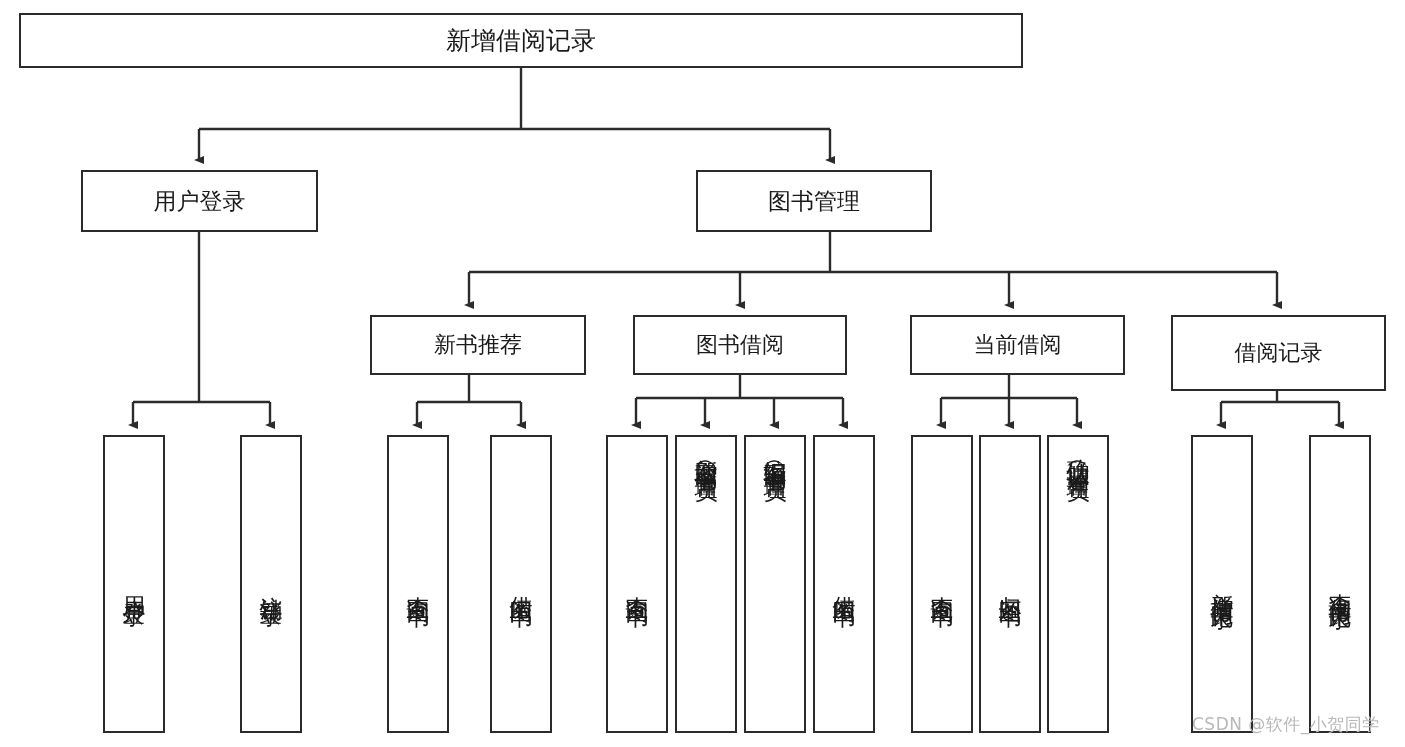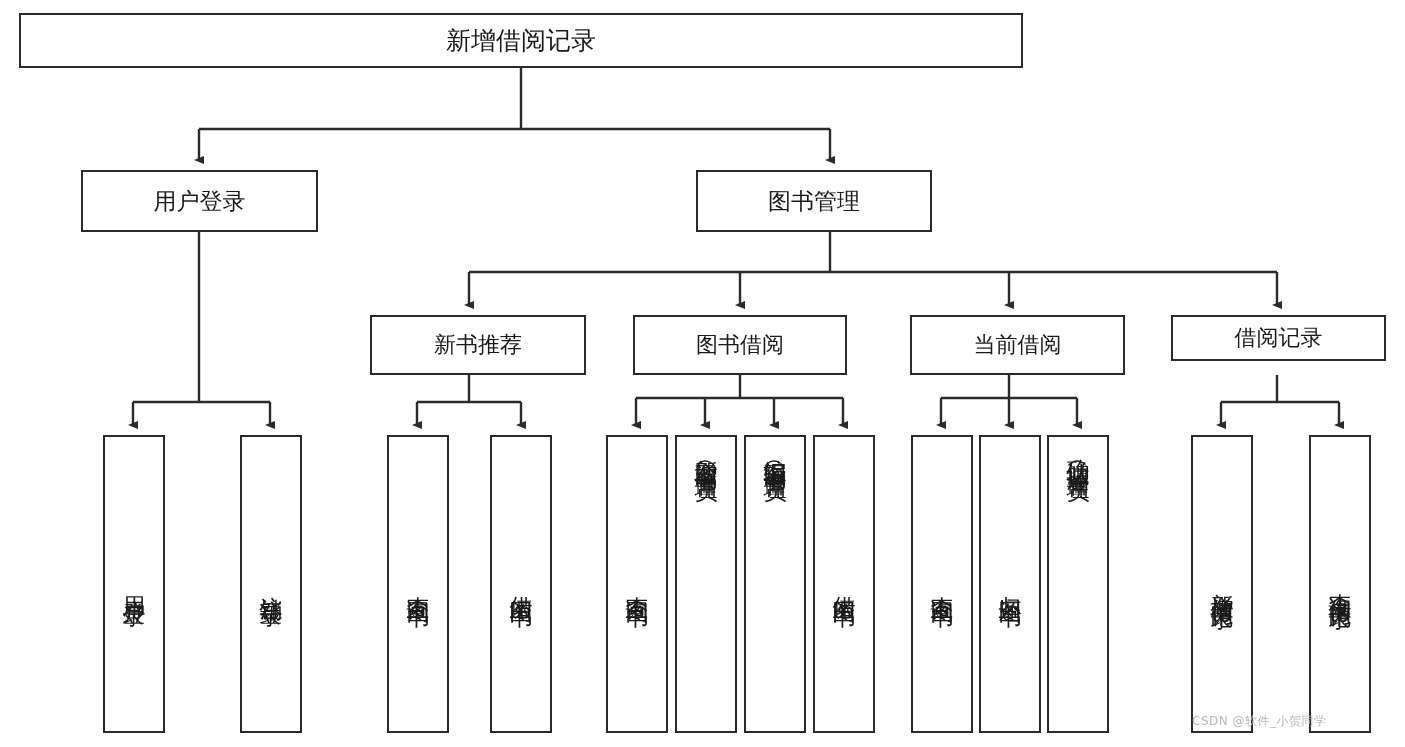--- a/index.html
+++ b/index.html
@@ -55,21 +55,21 @@
     line-height: 1.0;
     white-space: nowrap;
   }
   .node.leaf.centered {
     align-items: center;
     padding-top: 0;
   }
   .watermark {
     position: absolute;
     color: #b9b9b9;
-    font-size: 12px;
+    font-size: 17px;
     white-space: nowrap;
     letter-spacing: 0.5px;
   }
 </style>
 </head>
 <body>
 
 <div id="canvas">
 
   <svg class="edges" viewBox="0 0 1405 747">
@@ -135,21 +135,21 @@
 
   <div class="node level3" style="left:370px; top:315px; width:216px; height:60px;">
     <span>新书推荐</span>
   </div>
   <div class="node level3" style="left:633px; top:315px; width:214px; height:60px;">
     <span>图书借阅</span>
   </div>
   <div class="node level3" style="left:902px; top:315px; width:215px; height:60px;margin-left:8px;">
     <span>当前借阅</span>
   </div>
-  <div class="node level3" style="left:1171px; top:315px; width:215px; height:46px;">
+  <div class="node level3" style="left:1171px; top:315px; width:215px; height:76px;">
     <span>借阅记录</span>
   </div>
 
   <div class="node leaf centered" style="left:103px; top:435px; width:62px; height:298px;">
     <span class="vtext">用户登录</span>
   </div>
   <div class="node leaf centered" style="left:240px; top:435px; width:62px; height:298px;">
     <span class="vtext">注销登录</span>
   </div>
 

